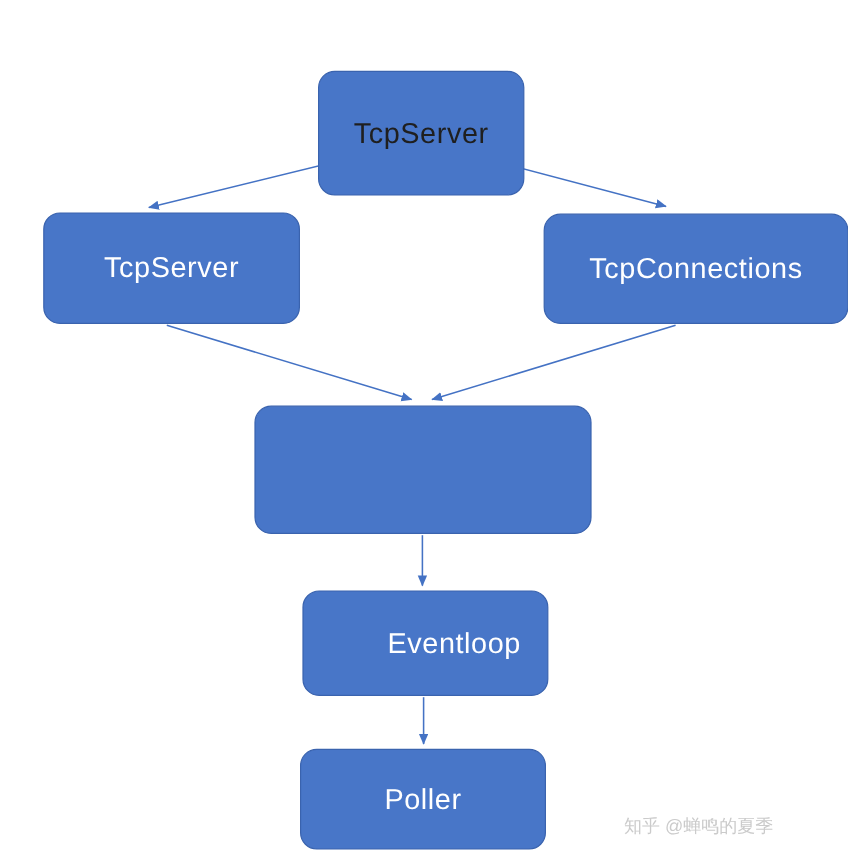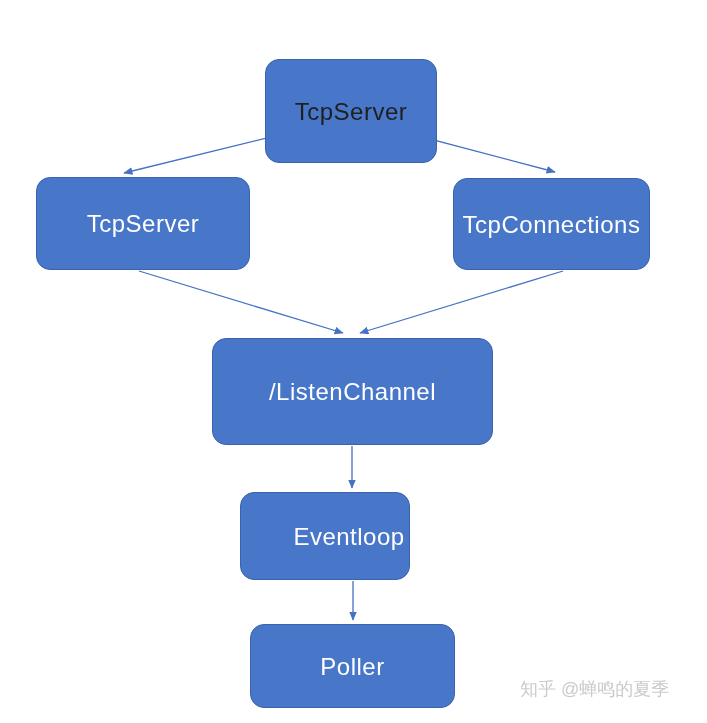--- a/index.html
+++ b/index.html
@@ -43,21 +43,21 @@
     color: var(--c-label_light, #ffffff);
     letter-spacing: 0.5px;
   }
   .node .label.dark {
     color: var(--c-label_dark, #1F1F1F);
   }
   .watermark {
     position: absolute;
     left: 520px; top: 676px;
     width: 180px;
-    font-size: 18px;
+    font-size: 15px;
     line-height: 26px;
     color: var(--wm-color, #CBCBCB);
     text-shadow: 0 1px 0 #ffffff;
     white-space: nowrap;
   }
 </style>
 </head>
 <body style="--c-node_fill: #4876C8; --c-node_border: #3A63AE; --c-edge: #4472C4; --c-label_light: #FFFFFF; --c-label_dark: #1F1F1F; --wm-color: #CBCBCB;">
 
 <div class="canvas">
@@ -77,29 +77,28 @@
   </svg>
 
   <div class="node" style="left:265px; top:15px; width:172px; height:104px;margin-top:44px;">
     <span class="label dark">TcpServer</span>
   </div>
 
   <div class="node" style="left:36px; top:177px; width:214px; height:93px;">
     <span class="label">TcpServer</span>
   </div>
 
-  <div class="node" style="left:453px; top:178px; width:197px; height:92px;">
+  <div class="node" style="left:453px; top:178px; width:254px; height:92px;">
     <span class="label">TcpConnections</span>
   </div>
 
   <div class="node" style="left:212px; top:338px; width:281px; height:107px;">
-    <span class="label">/ListenChannel</span>
   </div>
 
-  <div class="node" style="left:240px; top:492px; width:170px; height:88px;padding-left:48px;">
+  <div class="node" style="left:252px; top:492px; width:205px; height:88px;padding-left:48px;">
     <span class="label">Eventloop</span>
   </div>
 
   <div class="node" style="left:250px; top:624px; width:205px; height:84px;text-align:right;">
     <span class="label">Poller</span>
   </div>
 
   <div class="watermark">知乎 @蝉鸣的夏季</div>
 
 </div>

